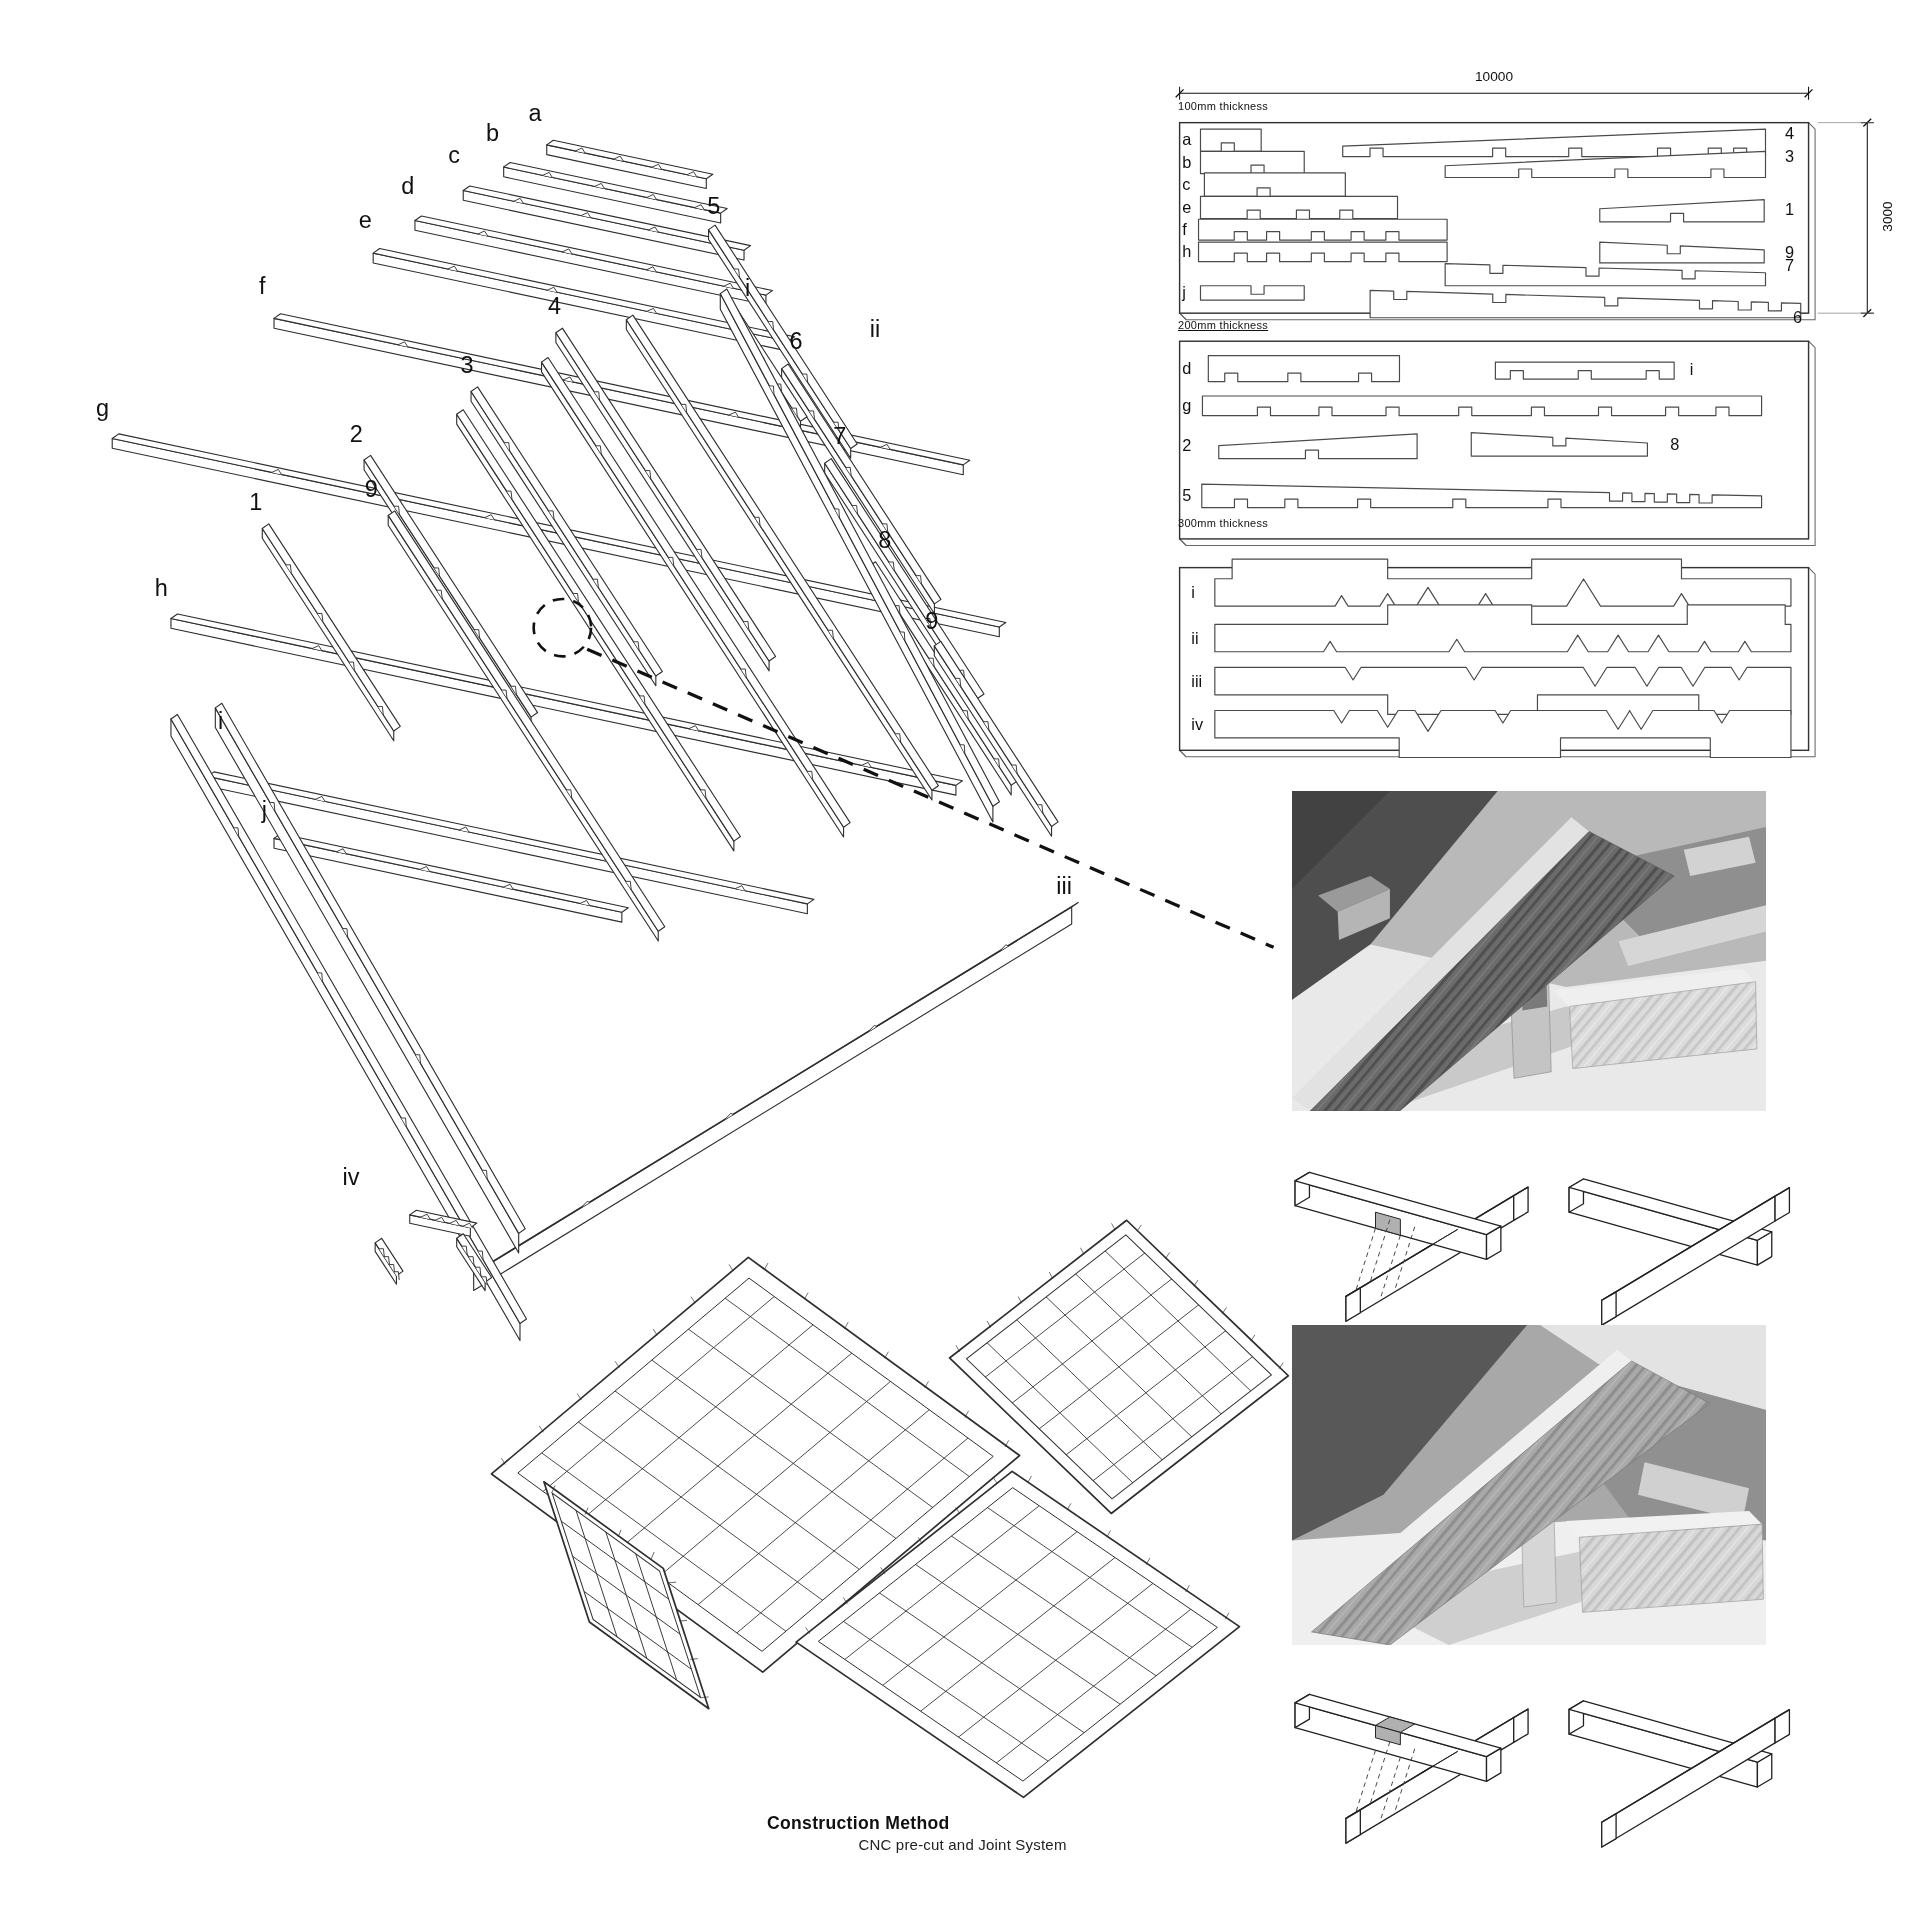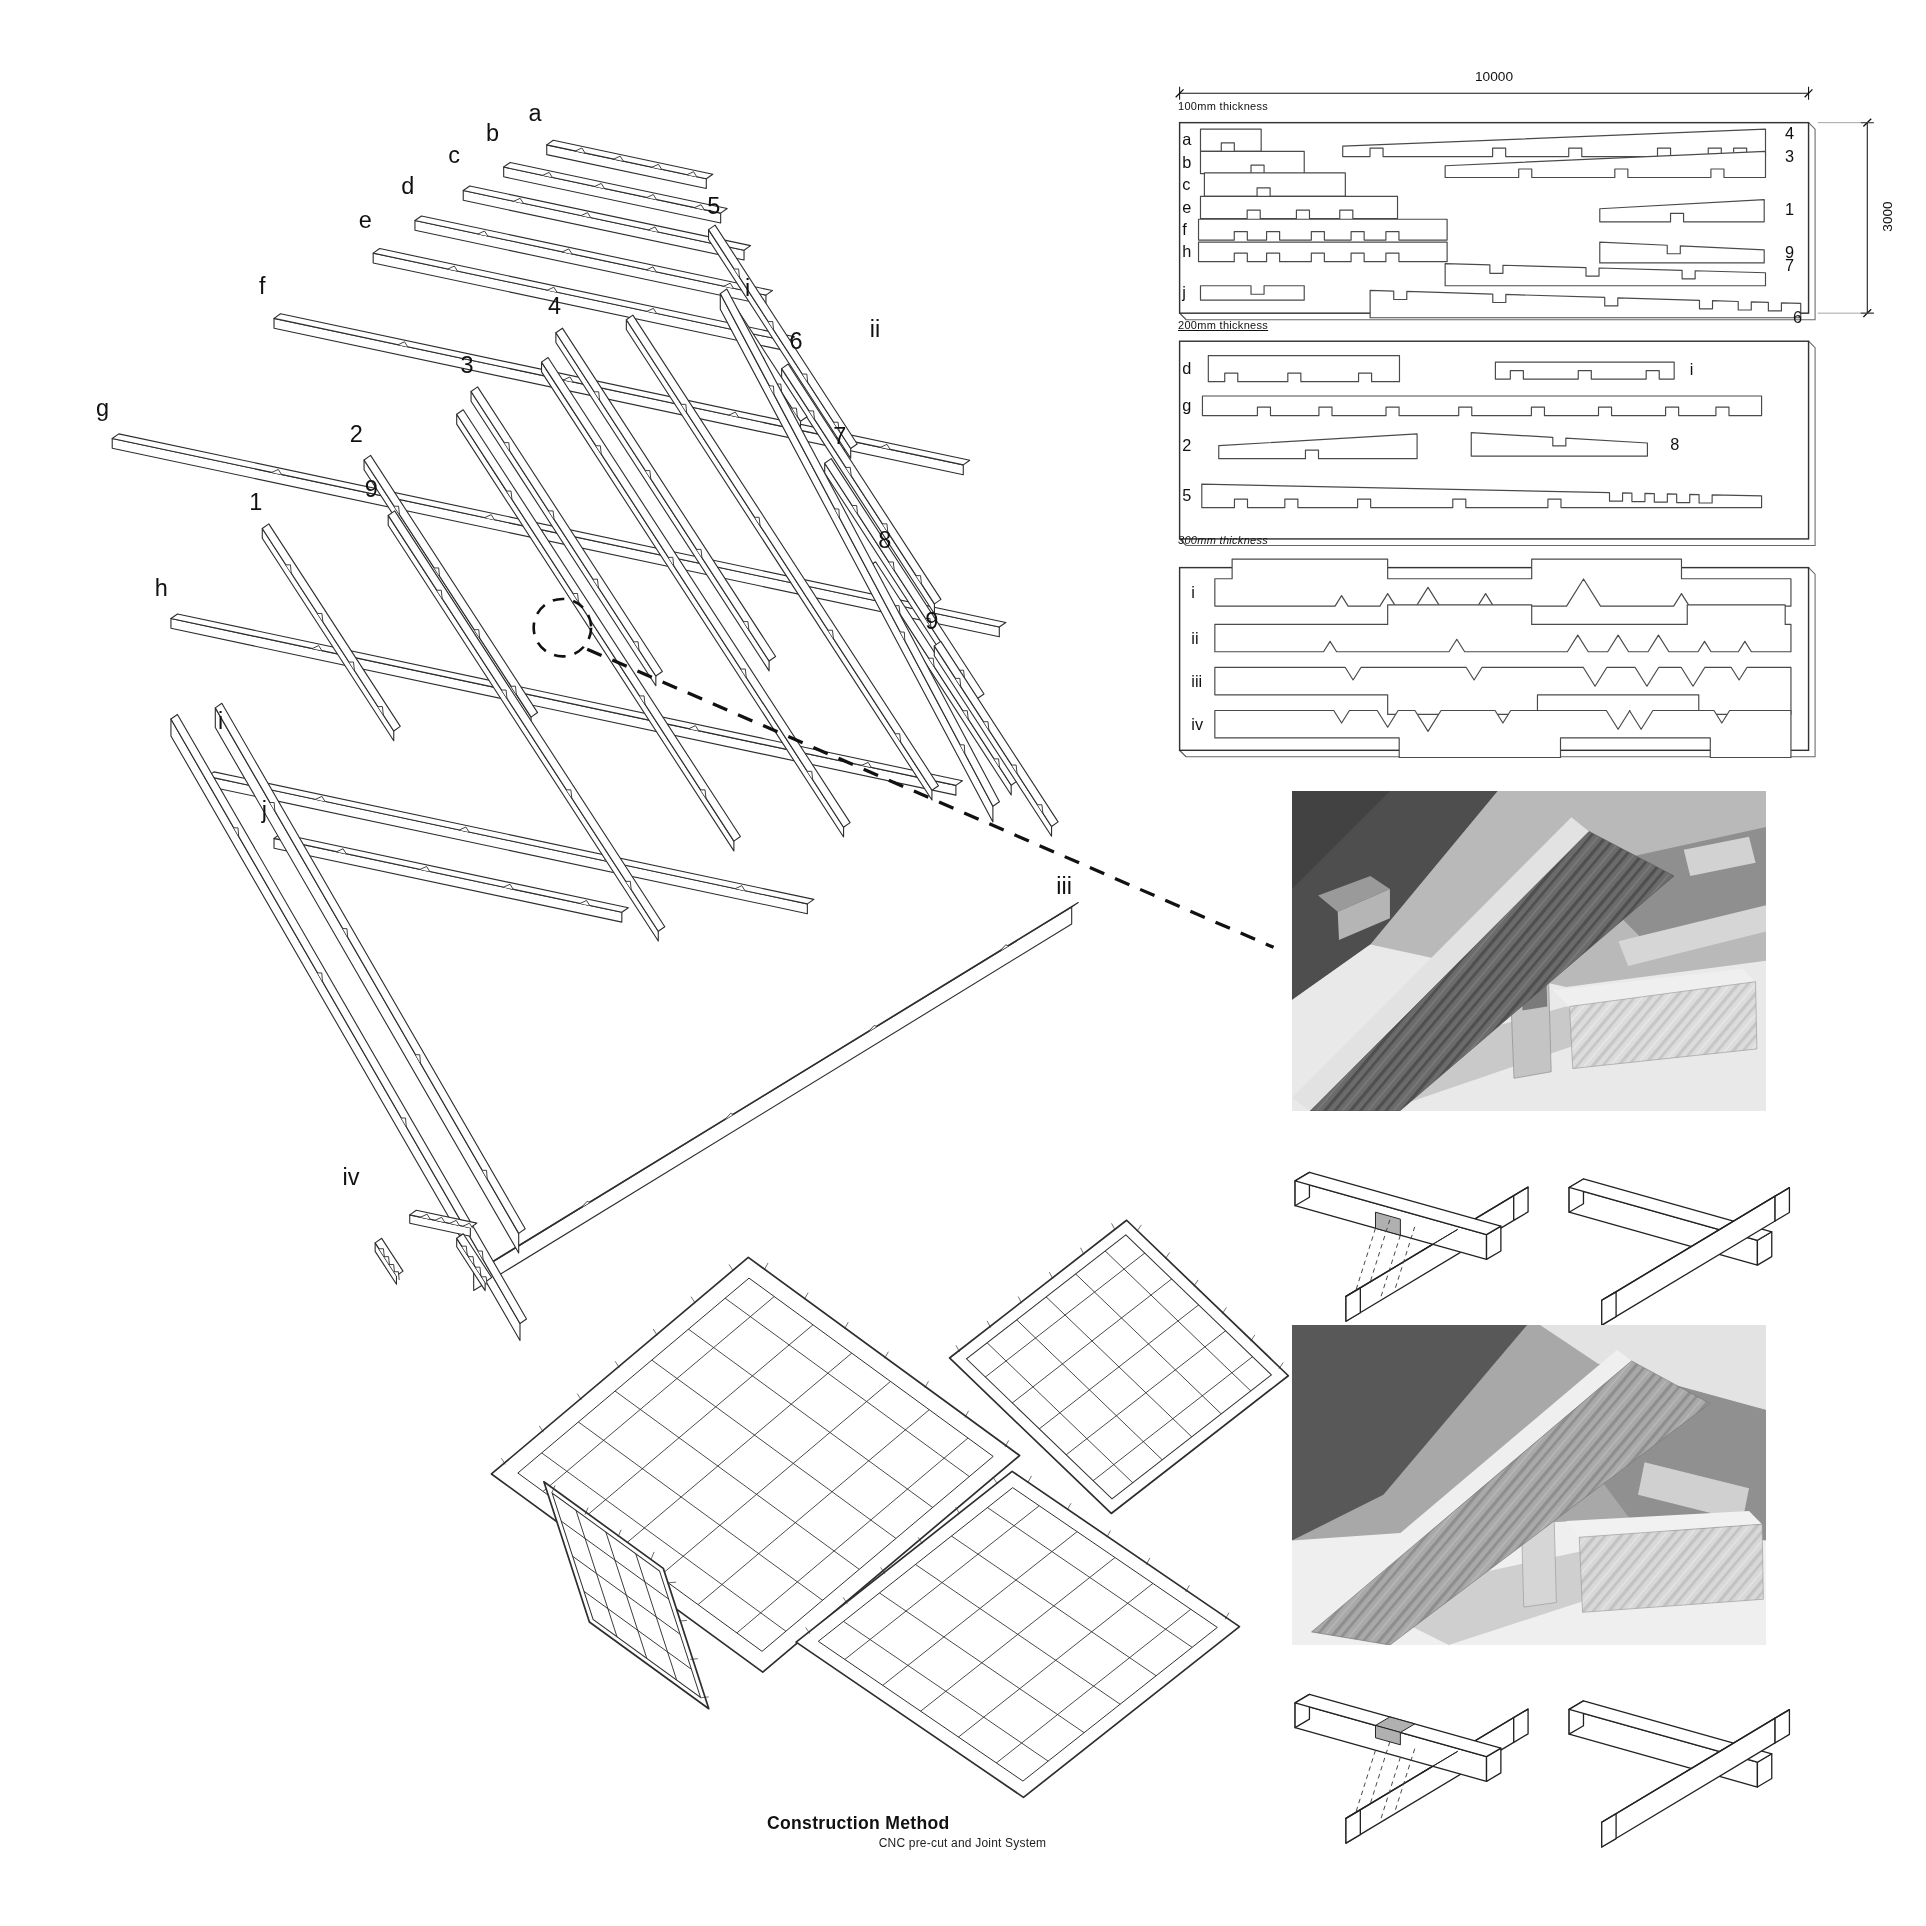--- a/index.html
+++ b/index.html
@@ -6,21 +6,21 @@
     font-family:"Liberation Sans", sans-serif;}
   #sheet{position:relative;width:1926px;height:1926px;background:#ffffff;}
   svg.layer{position:absolute;left:0;top:0;}
   .ptitle{position:absolute;font-size:11px;color:#111;letter-spacing:0.3px;}
   .dimlabel{position:absolute;font-size:13.7px;color:#111;text-align:center;}
   .dimlabel.vert{transform:rotate(-90deg);transform-origin:center center;}
   .photo{position:absolute;overflow:hidden;}
   .cap-title{position:absolute;left:767px;top:1813px;width:391px;text-align:left;
     font-size:17.6px;font-weight:bold;color:#111;letter-spacing:0.3px;}
   .cap-sub{position:absolute;left:767px;top:1836px;width:391px;text-align:center;
-    font-size:12px;color:#222;letter-spacing:0.2px;}
+    font-size:15px;color:#222;letter-spacing:0.2px;}
 </style>
 </head>
 <body>
 
 <div id="sheet">
   <svg id="axon-layer" class="layer" width="1926" height="1926" viewBox="0 0 2952 2952">
       <g>
         <g>
           <polygon points="838,222 1082.5369001834515,273.97792270443983 1082.5369001834515,288.97792270443983 838,237" fill="#fff" stroke="#2e2e2e" stroke-width="1.7" stroke-linejoin="round"></polygon>
           <polygon points="838,222 1082.5369001834515,273.97792270443983 1092.5369001834515,266.97792270443983 848,215" fill="#fff" stroke="#2e2e2e" stroke-width="1.7" stroke-linejoin="round"></polygon>
@@ -599,21 +599,21 @@
           <polygon fill="#fff" stroke="#222" stroke-width="2" stroke-linejoin="round" points="2455,2793 2720.67,2633.35 2720.67,2671.35 2455,2831"></polygon>
           <polygon fill="#fff" stroke="#222" stroke-width="2" stroke-linejoin="round" points="2455,2793 2477,2780 2477,2818 2455,2831"></polygon>
           <polygon fill="#fff" stroke="#222" stroke-width="2" stroke-linejoin="round" points="2720.67,2633.35 2742.67,2620.35 2742.67,2658.35 2720.67,2671.35"></polygon>
           <polygon fill="#fff" stroke="#222" stroke-width="2" stroke-linejoin="round" points="2455,2793 2720.67,2633.35 2742.67,2620.35 2477,2780"></polygon>
         </g>
       </g>
     </svg>
 
   <div class="ptitle" style="left:1178px;top:100px;">100mm thickness</div>
   <div class="ptitle" style="left:1178px;top:319px;text-decoration:underline;">200mm thickness</div>
-  <div class="ptitle" style="left:1178px;top:534px;font-style:italic;">300mm thickness</div>
+  <div class="ptitle" style="left:1178px;top:517px;">300mm thickness</div>
 
   <div class="dimlabel" style="left:1455px;top:69px;width:78px;">10000</div>
   <div class="dimlabel vert" style="left:1858px;top:209px;width:59px;">3000</div>
 
   <div class="cap-title">Construction Method</div>
   <div class="cap-sub">CNC pre-cut and Joint System</div>
 <div class="photo" style="left: 1292px; top: 791px; width: 474px; height: 320px;"><svg width="474" height="320" viewBox="0 0 726 490">
         <defs>
           <pattern id="gd0" width="30" height="30" patternUnits="userSpaceOnUse" patternTransform="rotate(40)">
             <rect x="0" y="0" width="30" height="30" fill="#6b6b6b"></rect>

